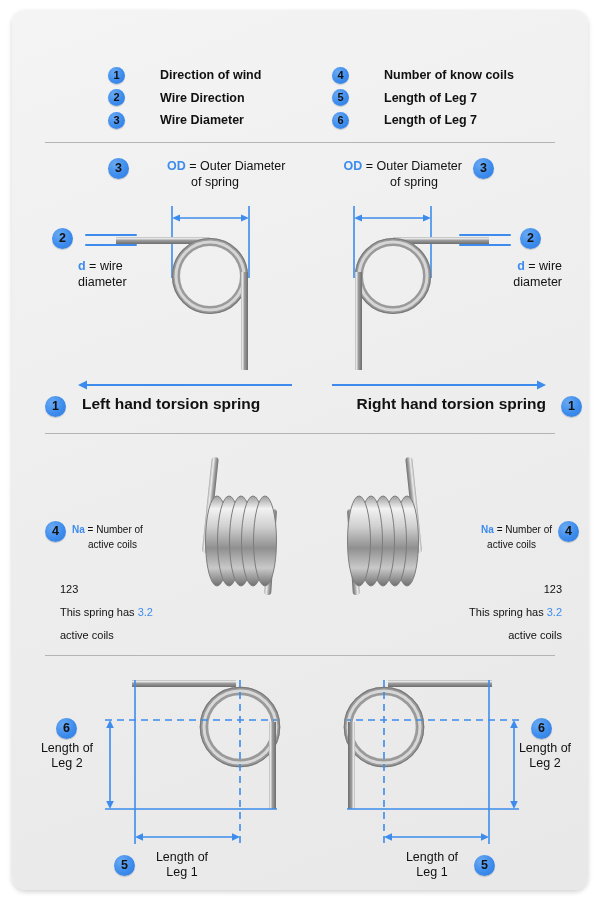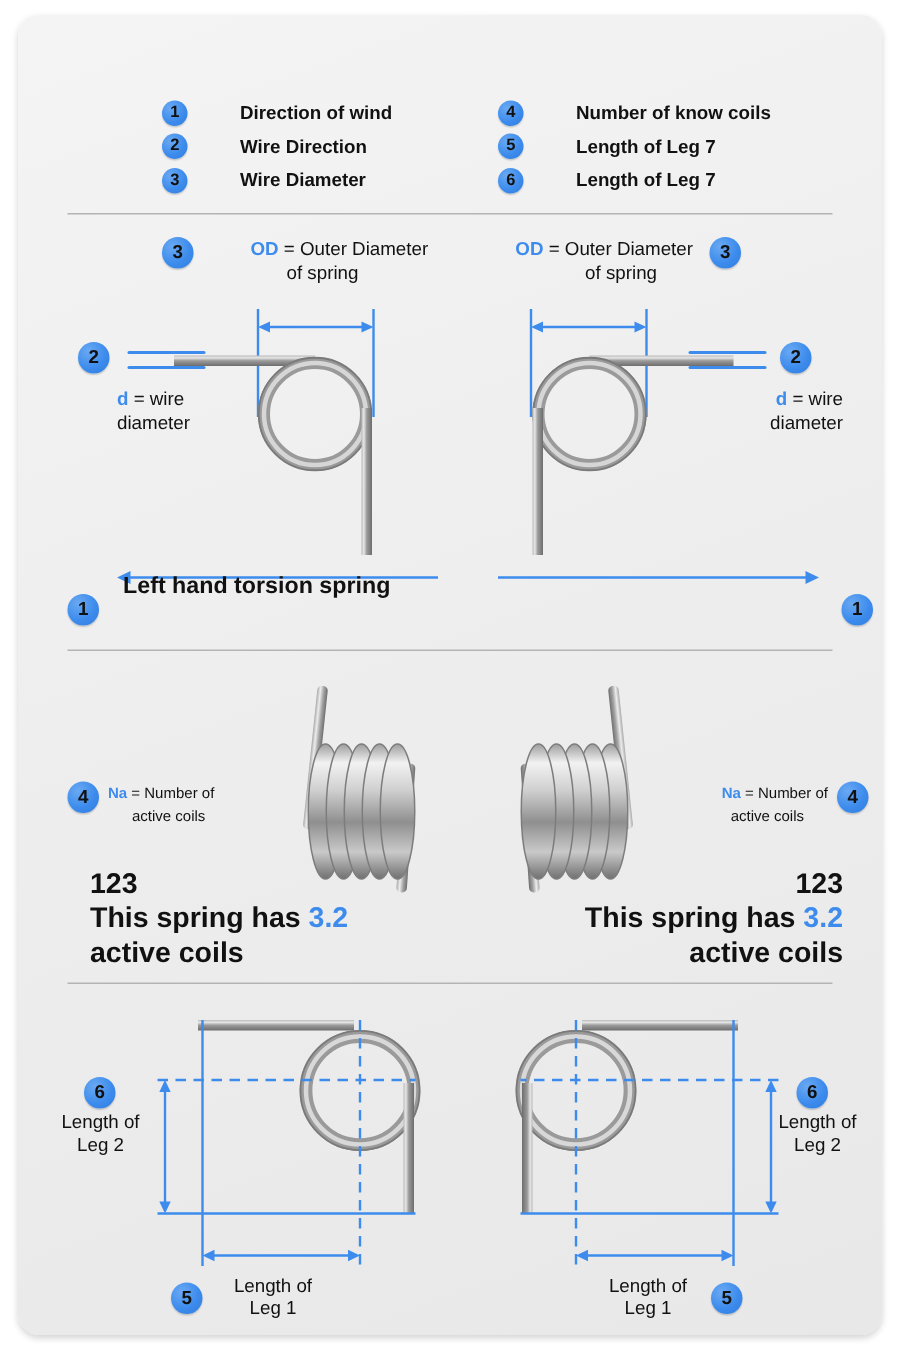--- a/index.html
+++ b/index.html
@@ -54,21 +54,21 @@
   .od-note{font-size:12.5px;line-height:16px;color:#111;}
   .od-note .blue{font-weight:bold;margin-top:40px;}
 
   .wire-mark span{display:block;height:2px;background:#3d8ced;border-radius:1px;}
   .wire-mark span:first-child{margin-bottom:8px;}
 
   .hand-label{font-size:15.5px;font-weight:bold;color:#111;}
 
   
   .coil-txt{font-size:10px;line-height:15px;color:#111;}
-  .big-txt{font-size:19px;line-height:23px;color:#111;font-weight:bold;}
+  .big-txt{font-size:11px;line-height:23px;color:#111;font-weight:normal;}
 
   
   .leg-txt{font-size:12.5px;line-height:15px;color:#111;text-align:center;}
 
   svg{display:block;overflow:visible;}
 </style>
 </head>
 <body>
 
 <div class="card">
@@ -191,29 +191,30 @@
     <rect x="13" y="66" width="7" height="98" fill="url(#wireV)"></rect>
   </svg>
 
   <svg class="abs" style="left:66px;top:368px;" width="216" height="14">
     <line x1="6" y1="7" x2="214" y2="7" stroke="#3d8ced" stroke-width="1.8"></line>
     <path d="M0 7 L9 2.6 L9 11.4 Z" fill="#3d8ced"></path>
   </svg>
   <div class="abs" style="left:33px;top:386px;">
     <div class="badge big">1</div>
   </div>
-  <div class="abs hand-label" style="left:70px;top:372px;">Left hand torsion spring</div>
+  <div class="abs hand-label" style="left:70px;top:385px;">Left hand torsion spring</div>
 
   <svg class="abs" style="left:318px;top:368px;" width="216" height="14">
     <line x1="2" y1="7" x2="210" y2="7" stroke="#3d8ced" stroke-width="1.8"></line>
     <path d="M216 7 L207 2.6 L207 11.4 Z" fill="#3d8ced"></path>
   </svg>
   <div class="abs" style="left:549px;top:386px;">
     <div class="badge big">1</div>
   </div>
+  <div class="abs hand-label" style="left:318px;top:385px;width:216px;text-align:right;">Right hand torsion spring</div>
 
   <div class="sep" style="top:423px"></div>
 
   <div class="abs" style="left:33px;top:511px;">
     <div class="badge big">4</div>
   </div>
   <div class="abs coil-txt" style="left:60px;top:512px;width:140px;">
     <span class="blue" style="font-weight:bold">Na</span><span> = Number of</span><br>
     <span style="display:inline-block;margin-left:16px;">active coils</span>
   </div>

